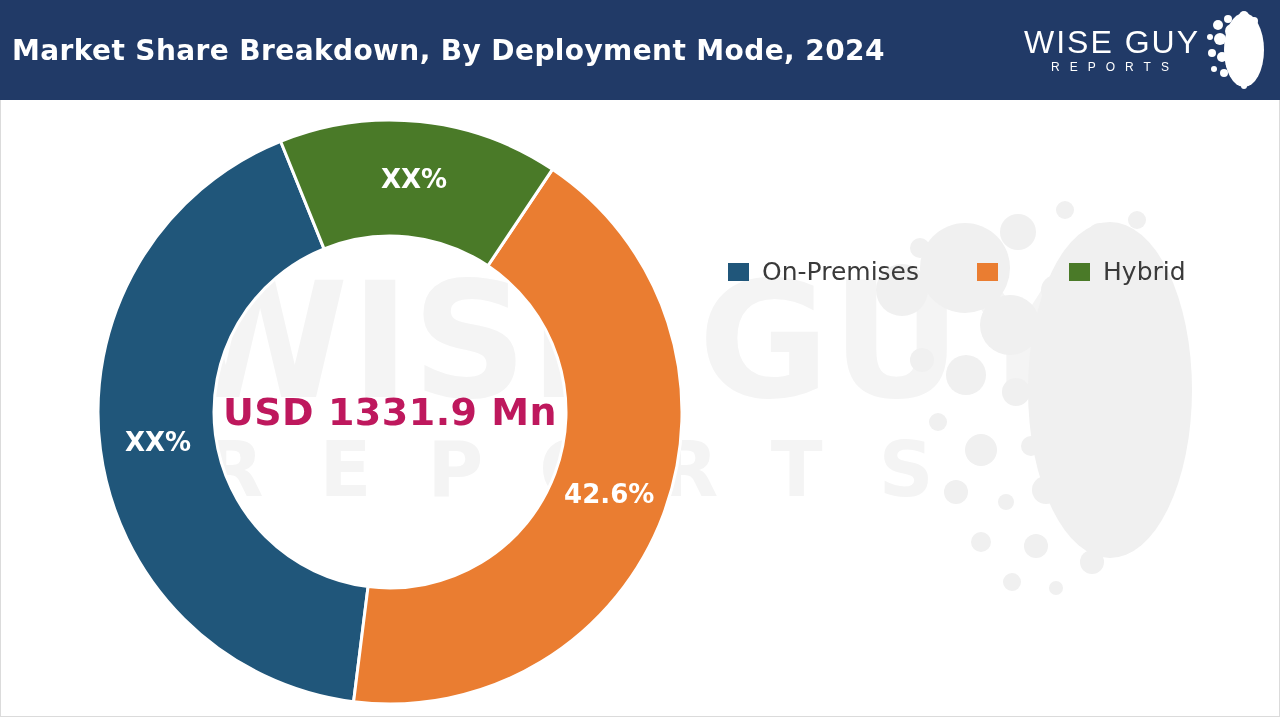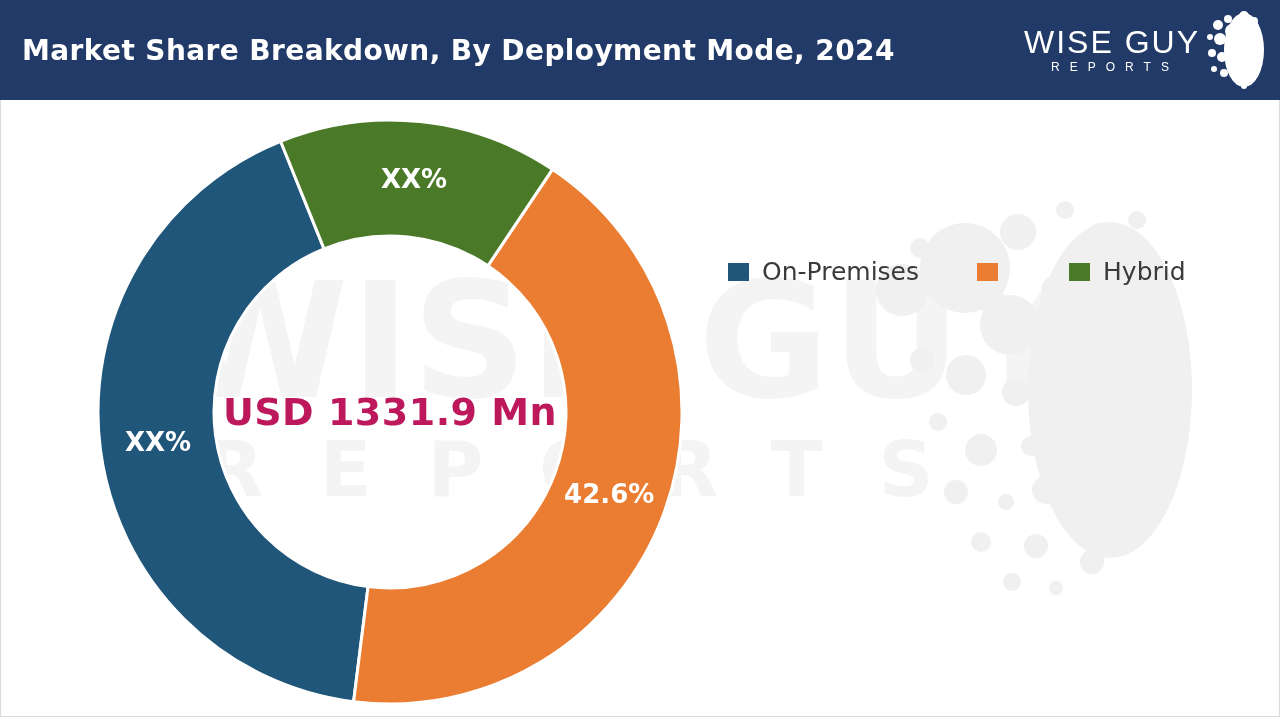--- a/index.html
+++ b/index.html
@@ -5,21 +5,21 @@
   html,body{margin:0;padding:0;}
   body{
     width:1280px;height:720px;overflow:hidden;background:#ffffff;
     font-family:"DejaVu Sans","Liberation Sans",sans-serif;
     position:relative;
   }
   
   .header{
     position:absolute;left:0;top:0;width:1280px;height:100px;
     background:#213A67;display:flex;align-items:center;justify-content:space-between;
-    box-sizing:border-box;padding:0 14px 0 22px;z-index:30;
+    box-sizing:border-box;padding:0 14px 0 12px;z-index:30;
   }
   .title{
     color:#ffffff;font-size:28px;font-weight:bold;letter-spacing:0.4px;
     font-family:"DejaVu Sans","Liberation Sans",sans-serif;
   }
   .logo{display:flex;align-items:center;}
   .logo-text{display:flex;flex-direction:column;align-items:center;margin-right:4px;}
   .logo-line1{
     color:#ffffff;font-size:32px;font-weight:400;letter-spacing:2px;line-height:1.05;
     font-family:"Liberation Sans",sans-serif;

